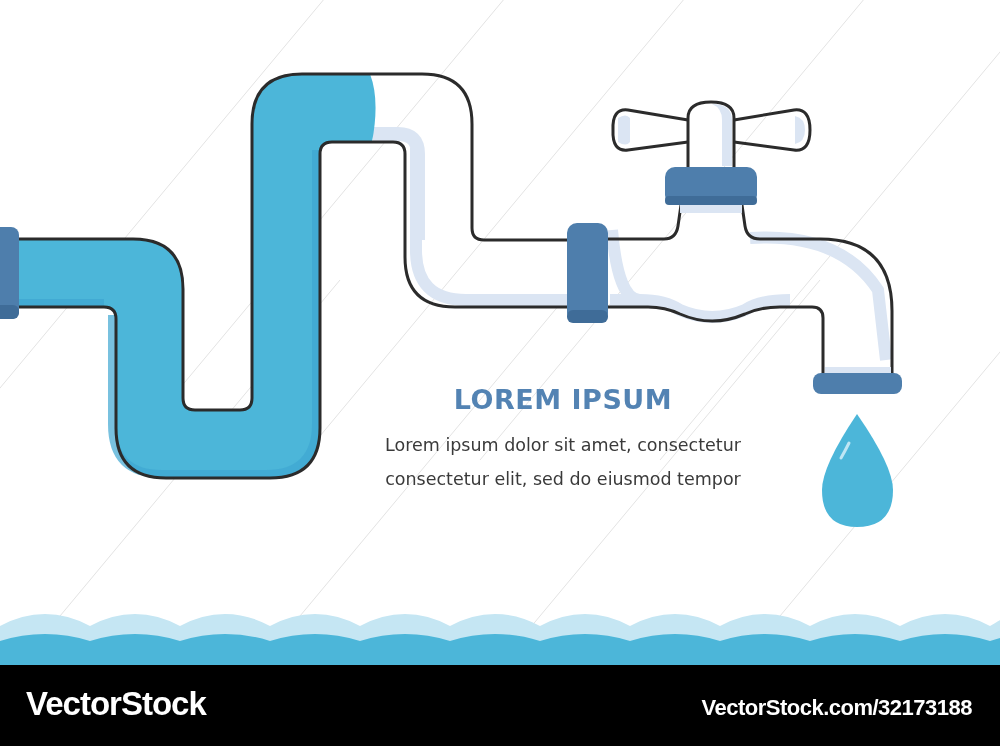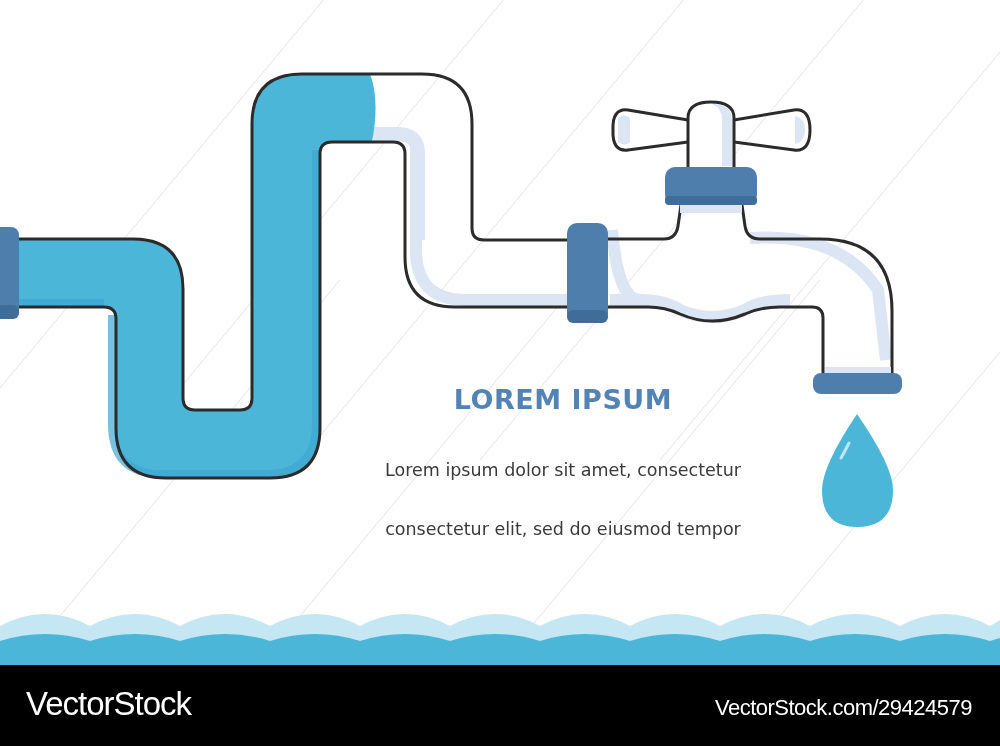--- a/index.html
+++ b/index.html
@@ -3,22 +3,22 @@
 <meta charset="utf-8">
 <style>
   html, body { margin: 0; padding: 0; }
   body { width: 1000px; height: 746px; overflow: hidden; background: #ffffff; position: relative; font-family: "DejaVu Sans", sans-serif; }
   #stage { position: absolute; left: 0; top: 0; width: 1000px; height: 525px; }
   #art { position: absolute; left: 0; top: 0; }
   .headline { position: absolute; left: 360px; top: 384px; width: 406px; text-align: center;
     font-family: "DejaVu Sans", sans-serif; font-weight: bold; font-size: 27px; color: #5383b3; letter-spacing: 0.5px; }
   .body-text { position: absolute; left: 340px; top: 428px; width: 446px; text-align: center;
     font-family: "DejaVu Sans", sans-serif; font-size: 17.5px; line-height: 34px; color: #3a3a3a; }
-  .body-text span { display: block; white-space: nowrap; margin-top: 25px; }
-  #footer { position: absolute; left: 0; top: 665px; width: 1000px; height: 81px; background: #000000; color: #fff; }
+  .body-text span { display: block; white-space: nowrap; }
+  #footer { position: absolute; left: 0; top: 665px; width: 1000px; height: 81px; background: #000000; color: #fff; font-weight: bold; }
   .brand { position: absolute; left: 26px; top: 20px; font-family: "Liberation Sans", sans-serif; font-size: 33px; letter-spacing: -1px; }
   .ref { position: absolute; right: 28px; top: 30px; font-family: "Liberation Sans", sans-serif; font-size: 22px; letter-spacing: -0.5px; }
 </style>
 </head>
 <body>
 
 <div id="stage">
   <svg id="art" width="1000" height="665" viewBox="0 0 1000 665" xmlns="http://www.w3.org/2000/svg">
 
     <g stroke="#e3e3e3" stroke-width="1">
@@ -99,14 +99,14 @@
 
   <div class="headline">LOREM IPSUM</div>
   <div class="body-text">
     <span>Lorem ipsum dolor sit amet, consectetur</span>
     <span>consectetur elit, sed do eiusmod tempor</span>
   </div>
 </div>
 
 <div id="footer">
   <div class="brand">VectorStock</div>
-  <div class="ref">VectorStock.com/29424579</div>
+  <div class="ref">VectorStock.com/32173188</div>
 </div>
 
 </body></html>

